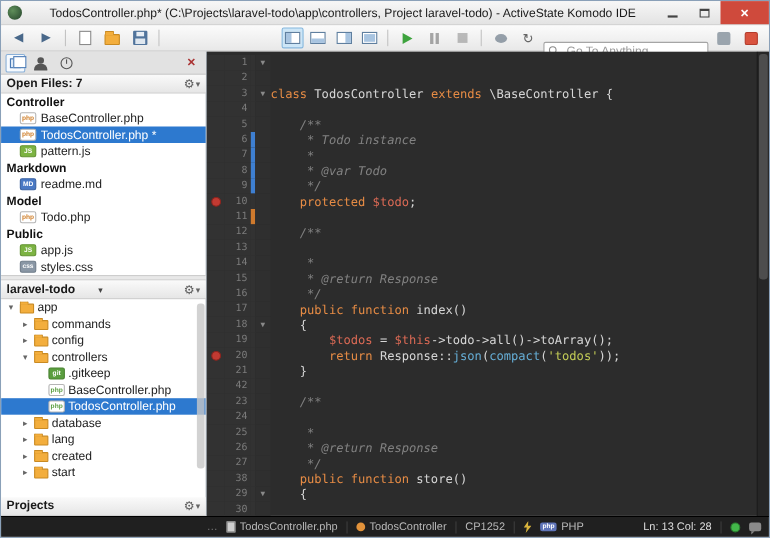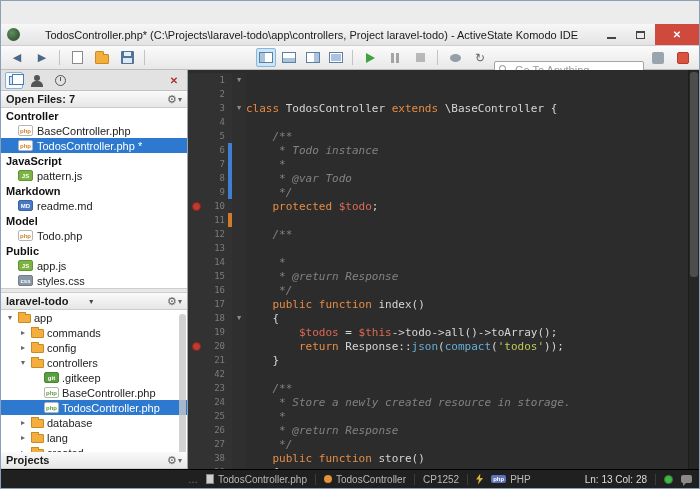--- a/index.html
+++ b/index.html
@@ -1,21 +1,21 @@
 <!DOCTYPE html>
 <html><head>
 <meta charset="utf-8">
 <style>
   * { margin:0; padding:0; box-sizing:border-box; }
   html,body { width:700px; height:489px; overflow:hidden; background:#777; }
   body { font-family:"Liberation Sans", sans-serif; font-size:11px; color:#222; }
   .window { width:700px; height:489px; display:flex; flex-direction:column; border:1px solid #8aa0b8; background:#ececec; position:relative; }
 
   
-  .titlebar { height:22px; flex:none; background:linear-gradient(#f7f7f7,#e3e3e3); border-bottom:1px solid #cfcfcf; display:flex; align-items:center;margin-top:23px; }
+  .titlebar { height:22px; flex:none; background:linear-gradient(#f7f7f7,#e3e3e3); border-bottom:1px solid #cfcfcf; display:flex; align-items:center; }
   .app-icon { width:13px; height:13px; border-radius:50%; background:radial-gradient(circle at 35% 35%, #5f8f5a, #23422a); margin:0 6px 0 6px; flex:none; }
   .title-text { flex:1; text-align:center; font-size:11px; color:#1a1a1a; white-space:nowrap; overflow:hidden; }
   .win-controls { display:flex; height:100%; flex:none; }
   .win-btn { width:29px; height:100%; display:flex; align-items:center; justify-content:center; }
   .min-glyph { width:9px; height:2px; background:#444; margin-top:7px; }
   .max-glyph { width:9px; height:8px; border:1px solid #444; border-top-width:2px; }
   .win-close { width:44px; background:#cf4a3c; color:#fff; font-size:10px; font-weight:bold; }
 
   
   .toolbar { height:24px; flex:none; background:linear-gradient(#fbfbfb,#e8e8e8); border-bottom:1px solid #bdbdbd; display:flex; align-items:center; padding:0 5px; gap:3px; }
@@ -250,21 +250,20 @@
       <div class="openfiles">
           <div class="of-group">Controller</div>
           <div class="of-row">
             <span class="badge b-php">php</span>
             <span class="of-name">BaseController.php</span>
           </div>
           <div class="of-row sel">
             <span class="badge b-php">php</span>
             <span class="of-name">TodosController.php *</span>
           </div>
-          <div class="of-group">JavaScript</div>
           <div class="of-row">
             <span class="badge b-js">JS</span>
             <span class="of-name">pattern.js</span>
           </div>
           <div class="of-group">Markdown</div>
           <div class="of-row">
             <span class="badge b-md">MD</span>
             <span class="of-name">readme.md</span>
           </div>
           <div class="of-group">Model</div>
@@ -528,21 +527,20 @@
             <div class="m-num">23</div>
             <div class="m-chg"></div>
             <div class="m-fold"></div>
             <div class="m-code"><span class="sg-c">    /**</span></div>
           </div>
           <div class="cl">
             <div class="m-bp"></div>
             <div class="m-num">24</div>
             <div class="m-chg"></div>
             <div class="m-fold"></div>
-            <div class="m-code"><span class="sg-c">     * Store a newly created resource in storage.</span></div>
           </div>
           <div class="cl">
             <div class="m-bp"></div>
             <div class="m-num">25</div>
             <div class="m-chg"></div>
             <div class="m-fold"></div>
             <div class="m-code"><span class="sg-c">     *</span></div>
           </div>
           <div class="cl">
             <div class="m-bp"></div>

